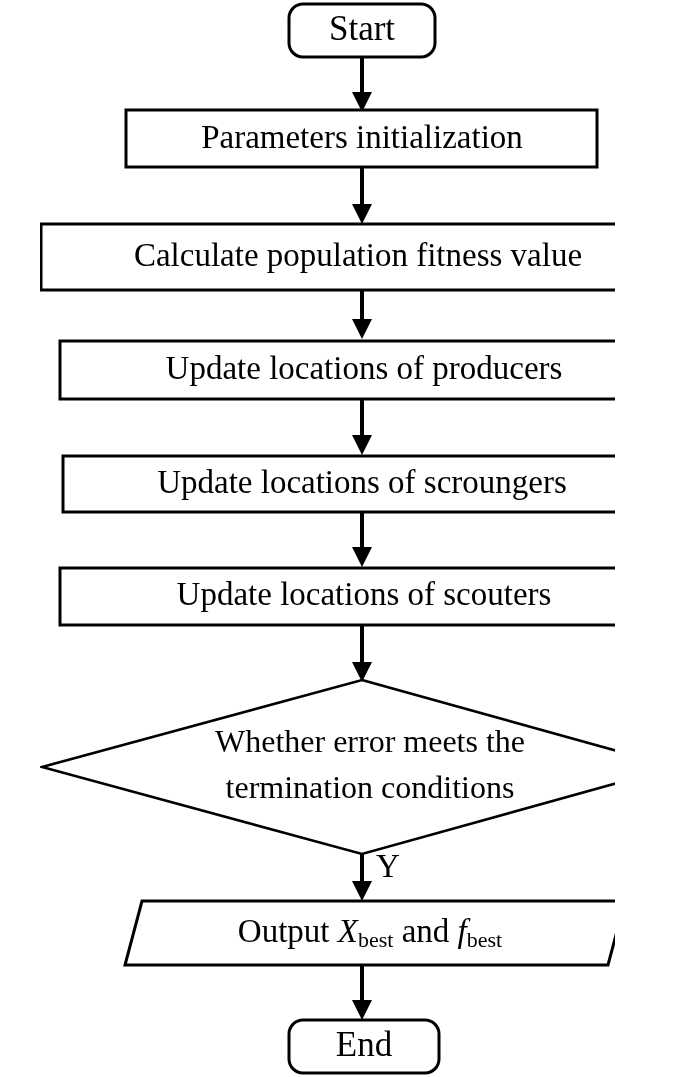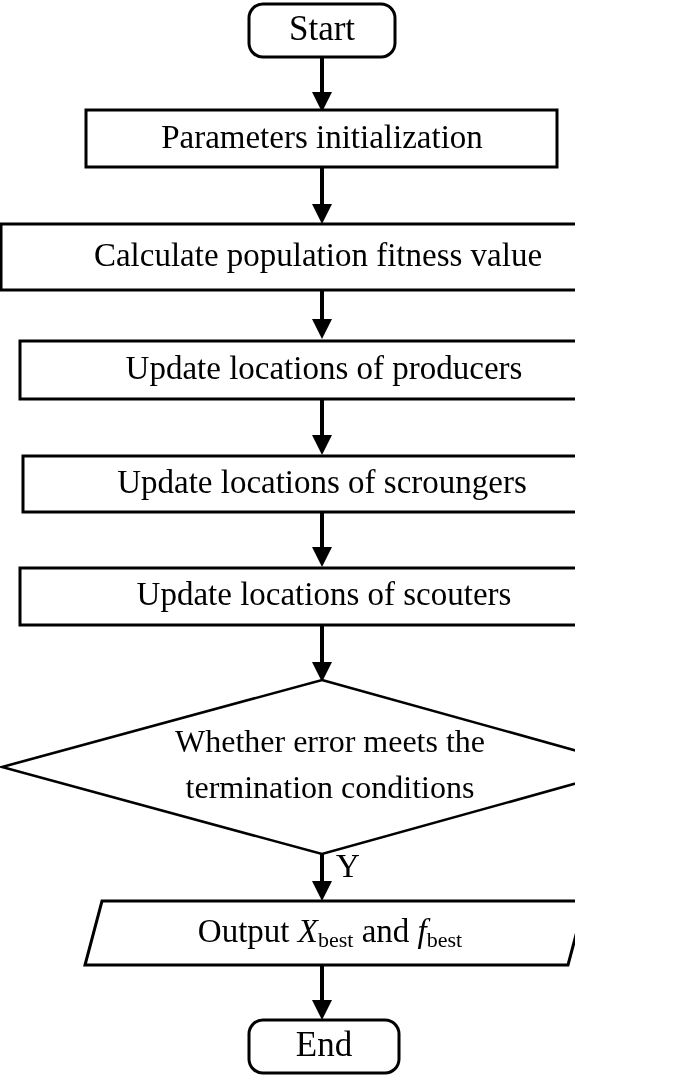--- a/index.html
+++ b/index.html
@@ -7,20 +7,21 @@
     padding: 0;
     background: #ffffff;
   }
   #flowchart-root {
     position: relative;
     width: 575px;
     height: 1077px;
     background: #ffffff;
     overflow: hidden;
     font-family: "Liberation Serif", "DejaVu Serif", serif;
+    margin-left: 40px;
   }
   svg.chart-canvas {
     position: absolute;
     top: 0;
     left: 0;
     width: 685px;
     height: 1077px;
     display: block;
   }
   .node-shape {

